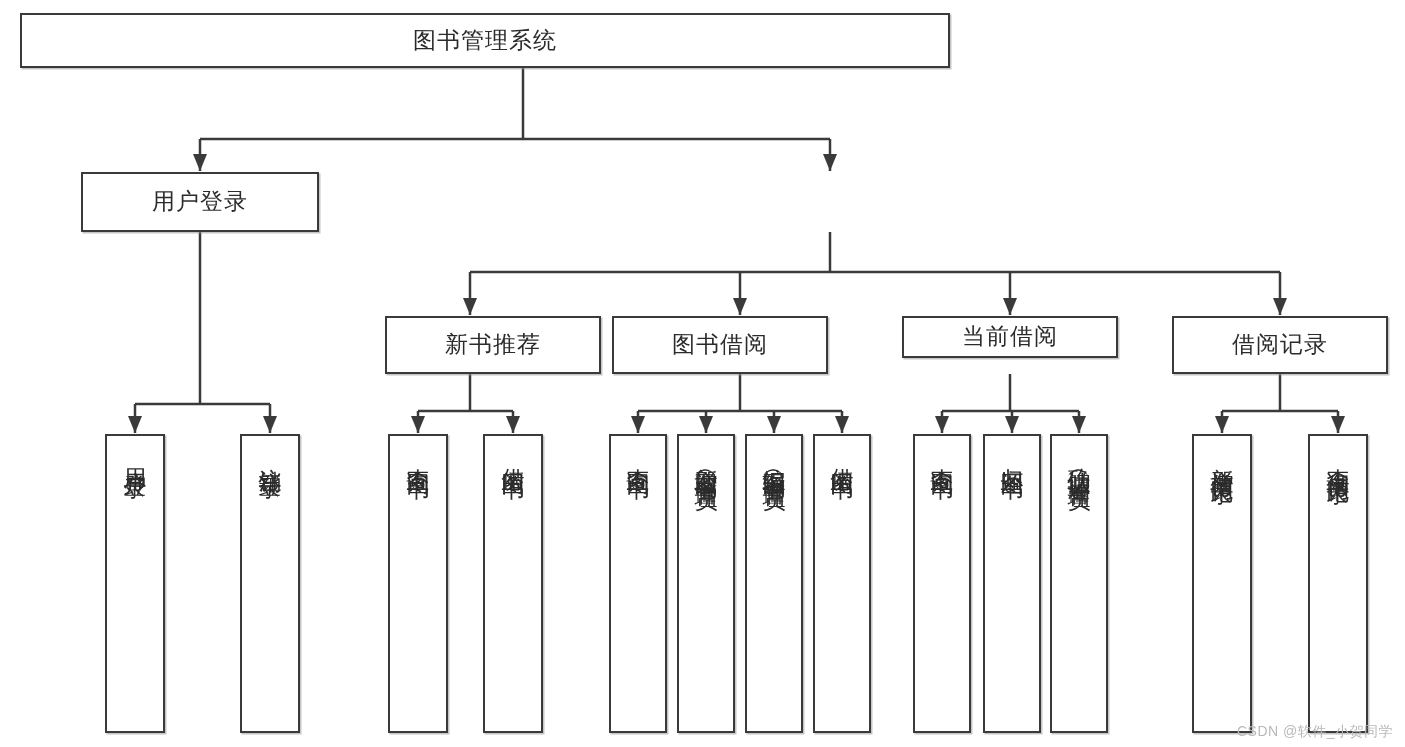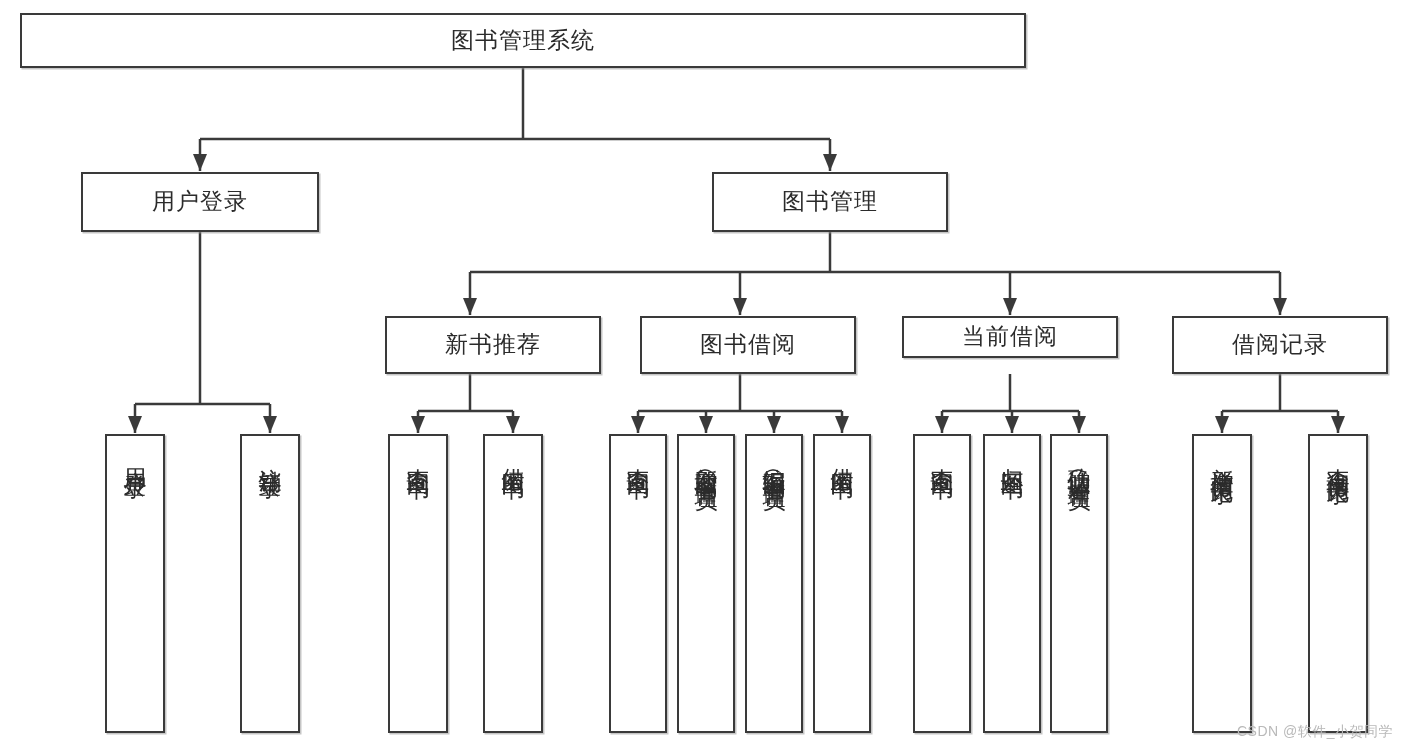--- a/index.html
+++ b/index.html
@@ -125,35 +125,32 @@
       <line x1="1079" y1="411" x2="1079" y2="433" stroke="#3a3a3a" stroke-width="2.5"></line>
       <polygon points="1072,416 1086,416 1079,433" fill="#3a3a3a"></polygon>
       <line x1="1280" y1="374" x2="1280" y2="411" stroke="#3a3a3a" stroke-width="2.5"></line>
       <line x1="1222" y1="411" x2="1338" y2="411" stroke="#3a3a3a" stroke-width="2.5"></line>
       <line x1="1222" y1="411" x2="1222" y2="433" stroke="#3a3a3a" stroke-width="2.5"></line>
       <polygon points="1215,416 1229,416 1222,433" fill="#3a3a3a"></polygon>
       <line x1="1338" y1="411" x2="1338" y2="433" stroke="#3a3a3a" stroke-width="2.5"></line>
       <polygon points="1331,416 1345,416 1338,433" fill="#3a3a3a"></polygon>
     </svg>
 
-  <div class="node horiz root" id="n-root" style="left: 20px; top: 13px; width: 1006px; height: 55px;">
+  <div class="node horiz root" id="n-root" style="left: 20px; top: 13px; width: 930px; height: 55px;">
     <span class="label">图书管理系统</span>
   </div>
 
   <div class="node horiz" id="n-l2-0" style="left: 81px; top: 172px; width: 238px; height: 60px;">
     <span class="label">用户登录</span>
   </div>
-  <div class="node horiz" id="n-l2-1" style="left: 712px; top: 172px; width: 236px; height: 60px;">
-    <span class="label">图书管理</span>
-  </div>
 
   <div class="node horiz" id="n-l3-0" style="left: 362px; top: 316px; width: 216px; height: 58px; margin-left: 23px;">
     <span class="label">新书推荐</span>
   </div>
-  <div class="node horiz" id="n-l3-1" style="left: 640px; top: 316px; width: 216px; height: 58px;">
+  <div class="node horiz" id="n-l3-1" style="left: 612px; top: 316px; width: 216px; height: 58px;">
     <span class="label">图书借阅</span>
   </div>
   <div class="node horiz" id="n-l3-2" style="left: 902px; top: 316px; width: 216px; height: 42px;">
     <span class="label">当前借阅</span>
   </div>
   <div class="node horiz" id="n-l3-3" style="left: 1172px; top: 316px; width: 216px; height: 58px;">
     <span class="label">借阅记录</span>
   </div>
 
   <div class="node vert" id="n-leaf-0" style="left: 105px; top: 434px; width: 60px; height: 299px;">

